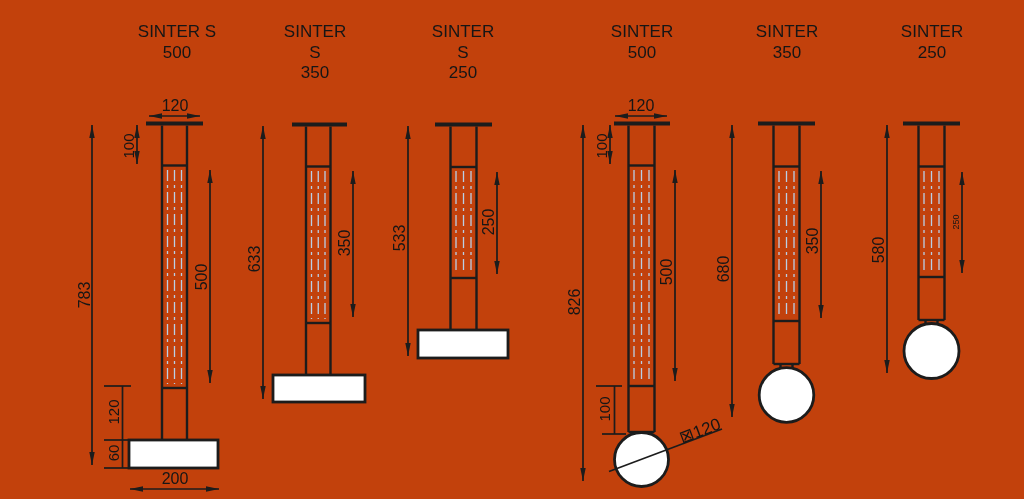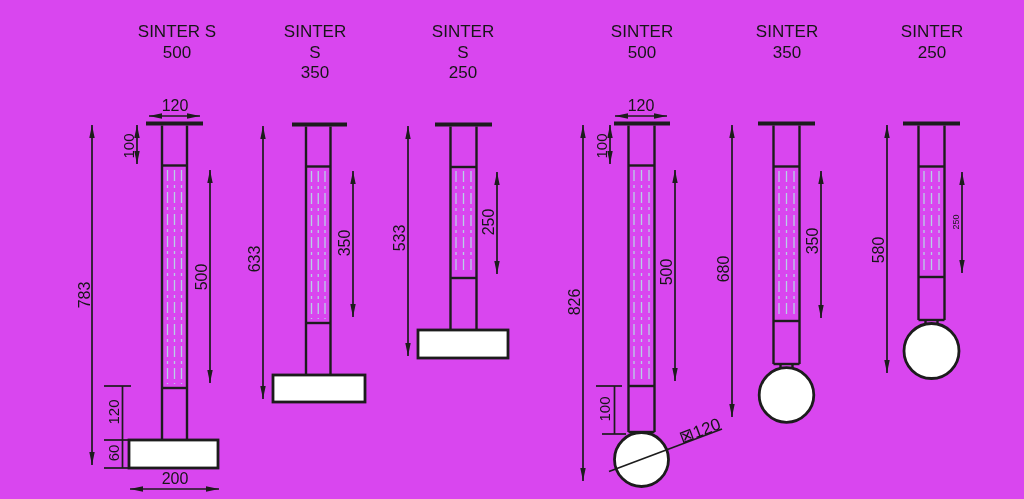--- a/index.html
+++ b/index.html
@@ -1,16 +1,16 @@
 <!DOCTYPE html>
 <html><head>
 <meta charset="utf-8">
 <style>
   html,body{margin:0;padding:0;background:#ffffff;}
-  .stage{position:relative;width:1024px;height:499px;background:#d946ef;overflow:hidden;}
+  .stage{position:relative;width:1024px;height:499px;background:#c2410c;overflow:hidden;}
   svg text{font-family:"Liberation Sans","DejaVu Sans",sans-serif;fill:#161616;}
   .t-title{font-size:17px;}
   .t-dim{font-size:16px;}
   .t-dim-s{font-size:15px;}
   .t-dim-xs{font-size:9px;}
   .outline-thin{stroke:#1c1c1c;stroke-width:2.4;fill:none;}
   .plate{stroke:#1c1c1c;stroke-width:4.2;fill:none;}
   .basebox{stroke:#1c1c1c;stroke-width:2.8;fill:#ffffff;}
   .ball{stroke:#1c1c1c;stroke-width:2.8;fill:#ffffff;}
   .dim{stroke:#1c1c1c;stroke-width:1.7;fill:none;}

